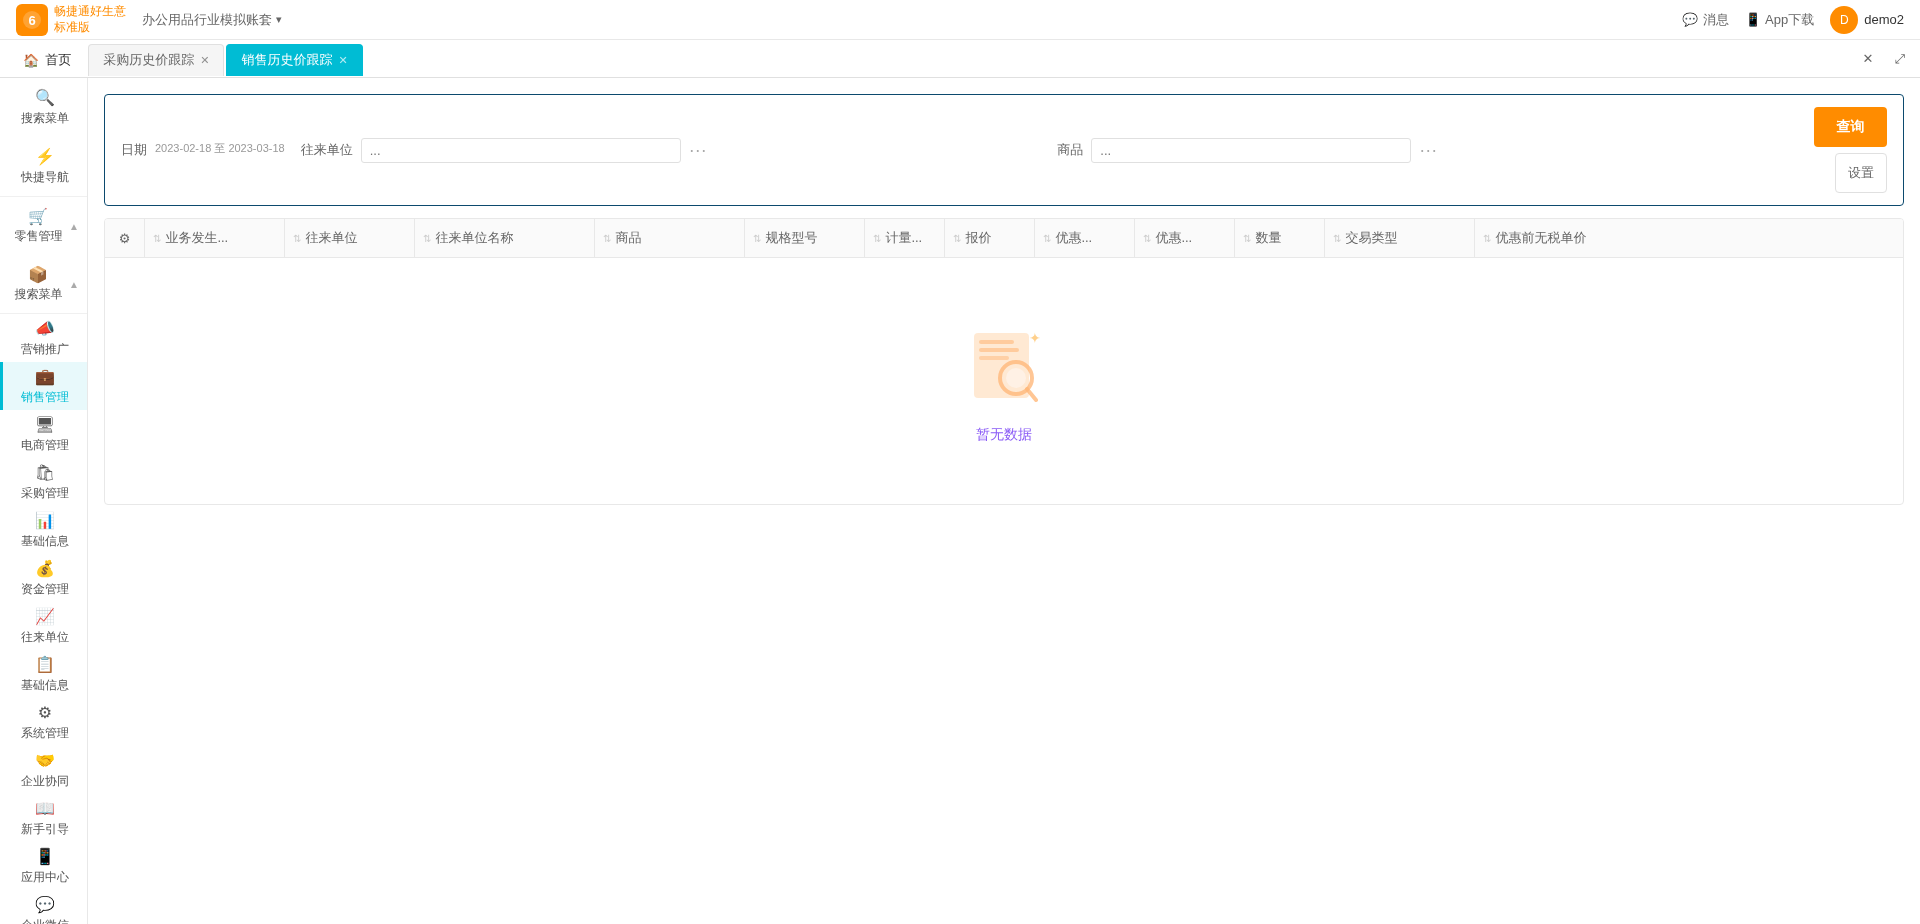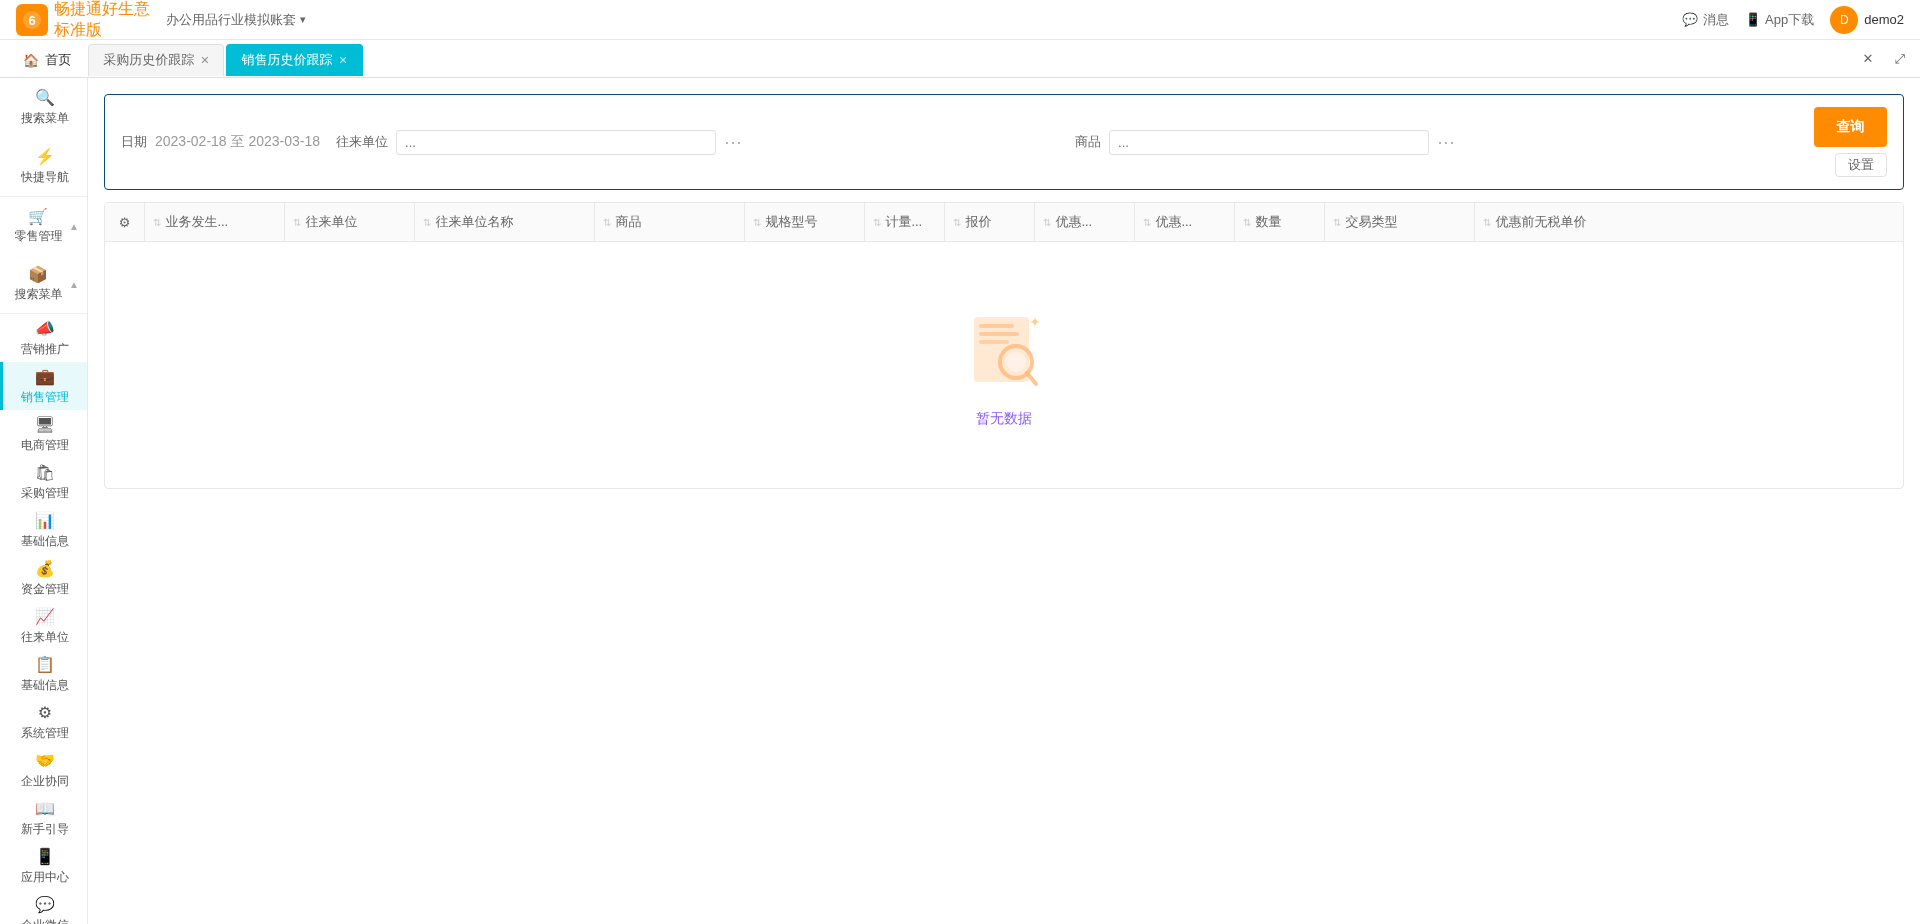--- a/index.html
+++ b/index.html
@@ -79,35 +79,35 @@
       background: #fff; border: 1px solid #0c4a6e; border-radius: 4px; margin-bottom: 12px;
       flex-wrap: wrap;
     }
     .filter-label { color: #666; font-size: 13px; white-space: nowrap; }
     .date-buttons { display: flex; gap: 4px; }
     .date-btn {
       padding: 3px 8px; border: 1px solid #e0e0e0; border-radius: 3px;
       cursor: pointer; font-size: 12px; color: #555; background: #fff;
     }
     .date-btn.active { background: #ff8c00; color: #fff; border-color: #ff8c00; }
-    .date-range { font-size: 14px; color: #999; }
+    .date-range { font-size: 11px; color: #999; }
     .filter-input {
       border: 1px solid #e0e0e0; border-radius: 3px; padding: 4px 8px;
       font-size: 13px; color: #333; min-width: 200px; outline: none;
       cursor: pointer;
     }
     .filter-dots { color: #aaa; font-size: 18px; cursor: pointer; }
 
     
     .query-btn {
       background: #ff8c00; color: #fff; border: none; padding: 11px 20px;
       border-radius: 4px; cursor: pointer; font-size: 14px; font-weight: 700;
     }
     .settings-btn {
-      background: #fff; color: #666; border: 1px solid #e0e0e0; padding: 2px 12px;
+      background: #fff; color: #666; border: 1px solid #e0e0e0; padding: 10px 12px;
       border-radius: 4px; cursor: pointer; font-size: 13px; margin-left: 21px;
     }
 
     
     .table-container { border: 1px solid #e8e8e8; border-radius: 4px; overflow: hidden; }
     .table-header {
       display: flex; background: #fafafa; border-bottom: 1px solid #e8e8e8;
       font-size: 13px; color: #666; font-weight: 500;
     }
     .th {
@@ -148,21 +148,21 @@
 
 <div class="top-header">
   <div class="top-header-left">
     <div class="logo-area">
       <div class="logo-icon">
         <svg width="20" height="20" viewBox="0 0 20 20">
           <circle cx="10" cy="10" r="9" fill="#fff" opacity="0.2"></circle>
           <text x="10" y="15" text-anchor="middle" font-size="13" fill="#fff" font-weight="bold">6</text>
         </svg>
       </div>
-      <div class="logo-text" style="white-space:pre-line; font-size:16px; line-height:1.3; color:#ff8c00;">畅捷通好生意
+      <div class="logo-text" style="white-space:pre-line; font-size:12px; line-height:1.3; color:#ff8c00;">畅捷通好生意
 标准版</div>
     </div>
     <div class="app-selector">
       <span>办公用品行业模拟账套</span>
       <span style="font-size:11px;">▾</span>
     </div>
   </div>
   <div class="top-header-right">
     <div class="header-action">
       <span>💬</span>

